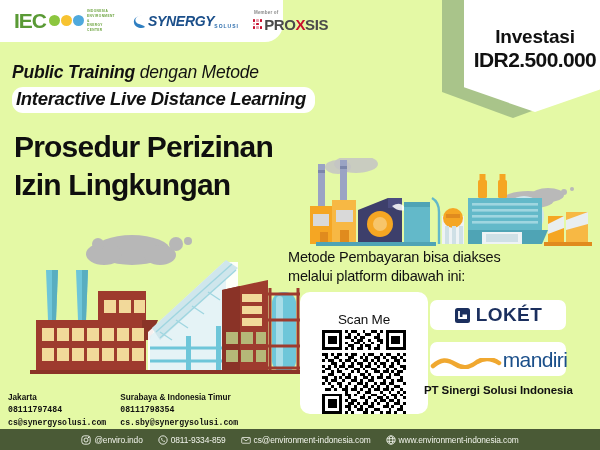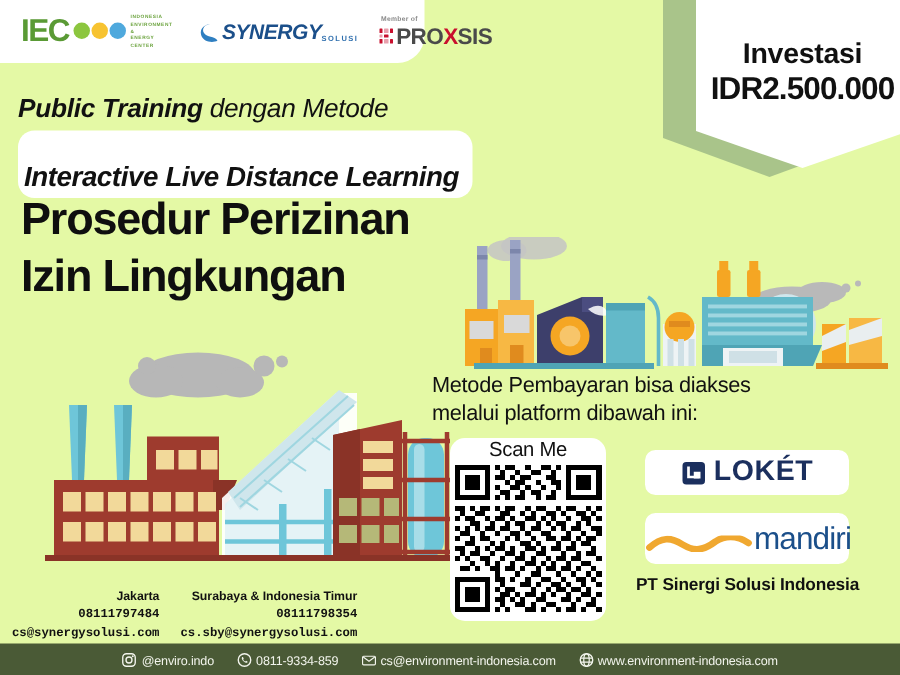--- a/index.html
+++ b/index.html
@@ -55,35 +55,35 @@
     display:flex;flex-direction:column;align-items:center;justify-content:center;
     padding-bottom:14px;box-sizing:border-box;margin-left:32px;
   }
   .ribbon-l1{font-size:19px;font-weight:700;color:#111;line-height:1.15;letter-spacing:-.2px;}
   .ribbon-l2{font-size:21px;font-weight:700;color:#111;line-height:1.15;letter-spacing:-.6px;}
 
   
   .kicker{position:absolute;left:12px;top:62px;z-index:20;}
   .kicker-l1{font-size:17.5px;color:#111;font-style:italic;line-height:1.25;letter-spacing:-.2px;}
   .kicker-l1 b{font-weight:700;}
-  .kicker-l2-wrap{display:inline-block;background:#ffffff;border-radius:11px;padding:19px 9px 2px 4px;margin-top:3px;}
+  .kicker-l2-wrap{display:inline-block;background:#ffffff;border-radius:11px;padding:0 9px 2px 4px;margin-top:3px;}
   .kicker-l2{font-size:18.5px;font-style:italic;font-weight:700;color:#111;line-height:1.3;letter-spacing:-.3px;white-space:nowrap;}
 
   .title{position:absolute;left:14px;top:128px;z-index:20;}
   .title-line{font-size:30px;font-weight:800;color:#0f0f0f;line-height:1.28;letter-spacing:-.8px;white-space:nowrap;}
 
   
   .pay-head{position:absolute;left:288px;top:248px;z-index:20;width:300px;}
   .pay-head div{font-size:14.5px;color:#111;line-height:1.33;letter-spacing:-.2px;}
 
   
   .qr-card{
-    position:absolute;left:300px;top:292px;width:104px;height:122px;
+    position:absolute;left:300px;top:292px;width:128px;height:122px;
     background:#fff;border-radius:10px;z-index:22;
-    display:flex;flex-direction:column;align-items:center;padding-top:0;box-sizing:border-box;
+    display:flex;flex-direction:column;align-items:center;padding-top:20px;box-sizing:border-box;
   }
   .qr-label{font-size:13.5px;color:#111;line-height:1.2;letter-spacing:-.2px;margin-bottom:2px;}
   .qr-code{width:100px;height:98px;}
 
   
   .loket{
     position:absolute;left:430px;top:300px;width:136px;height:30px;background:#fff;border-radius:7px;
     display:flex;align-items:center;justify-content:center;gap:5px;z-index:22;
   }
   .loket-mark{width:17px;height:17px;position:relative;}
@@ -91,21 +91,21 @@
   .mandiri{
     position:absolute;left:430px;top:342px;width:136px;height:34px;background:#fff;border-radius:7px;
     display:flex;flex-direction:row;align-items:center;justify-content:center;z-index:22;
   }
   .mandiri-wave{width:74px;height:11px;margin-bottom:-2px;}
   .mandiri-txt{font-size:21px;font-weight:400;color:#1b4f8a;letter-spacing:-.6px;line-height:1;}
   .pt-name{position:absolute;left:424px;top:383px;z-index:22;}
   .pt-name div{font-size:11.5px;font-weight:700;color:#111;line-height:1.34;letter-spacing:-.1px;}
 
   
-  .contacts{position:absolute;left:8px;top:392px;display:flex;gap:14px;z-index:22;text-align:right;}
+  .contacts{position:absolute;left:8px;top:392px;display:flex;gap:14px;z-index:22;}
   .contact-col{}
   .contact-city{font-size:8.2px;font-weight:700;color:#111;line-height:1.5;}
   .contact-line{font-size:8.2px;font-weight:600;color:#111;line-height:1.5;font-family:Liberation Mono, monospace;}
 
   
   .footer{
     position:absolute;left:0;bottom:0;width:600px;height:21px;background:#4a5a36;
     display:flex;align-items:center;justify-content:center;gap:15px;z-index:40;
   }
   .f-item{display:flex;align-items:center;gap:3px;}

